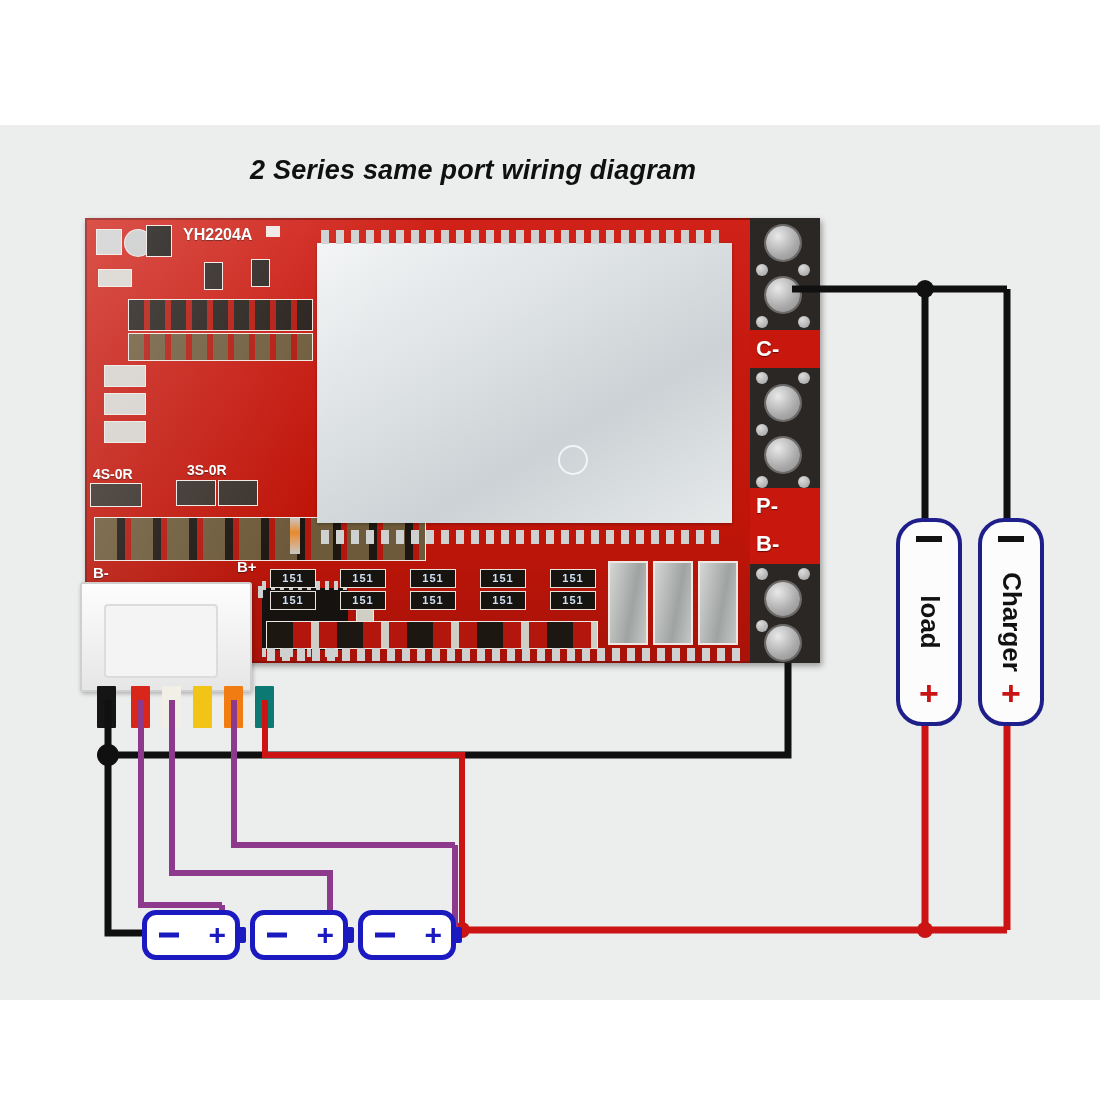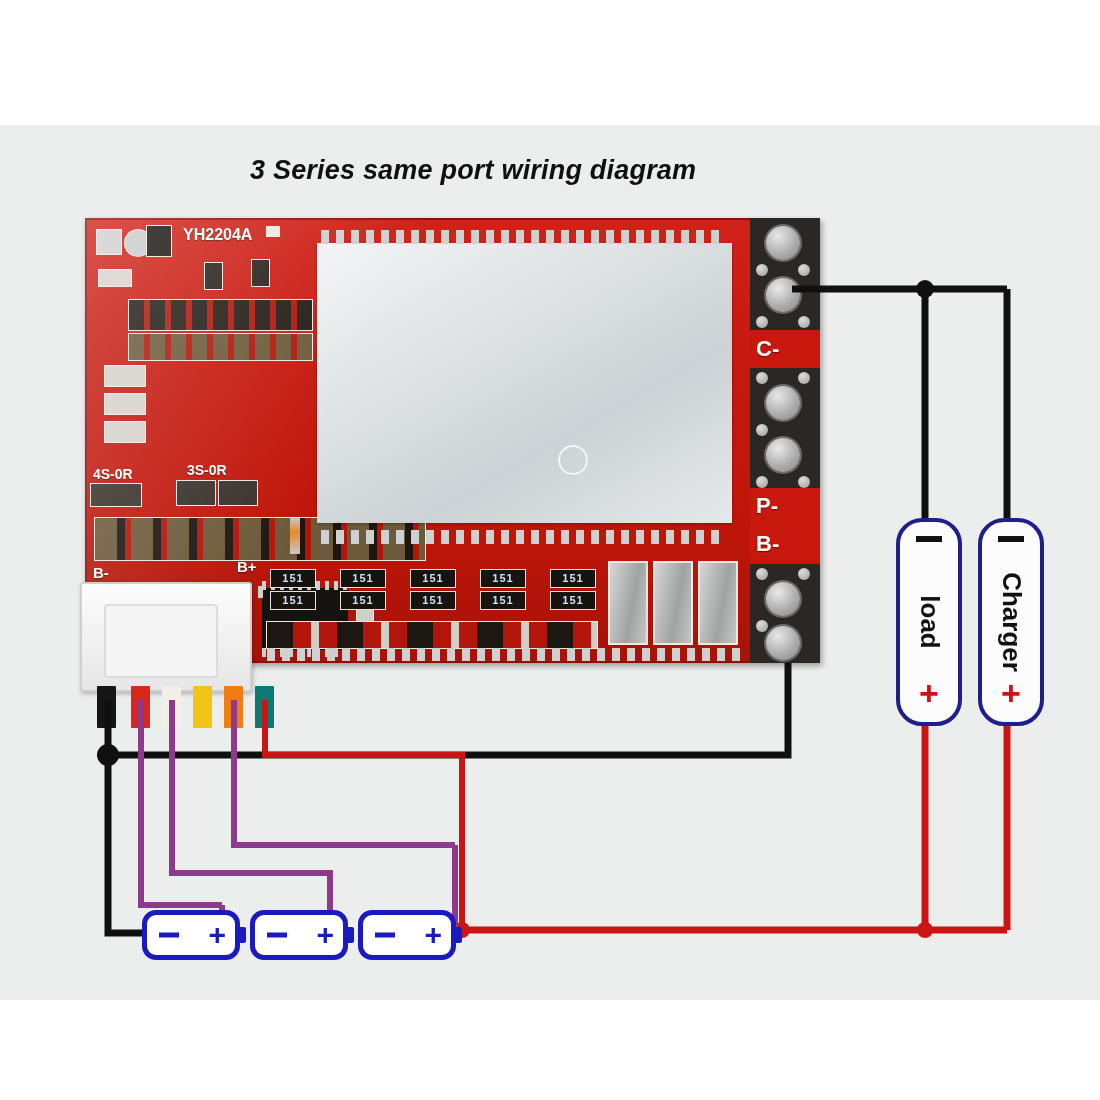--- a/index.html
+++ b/index.html
@@ -100,21 +100,21 @@
   .cell .nub{position:absolute;right:-11px;top:50%;transform:translateY(-50%);
      width:10px;height:16px;background:#1a1ac0;border-radius:2px;}
 </style>
 </head>
 <body>
 
 <div id="stage">
   <div class="bandmid"></div>
   <div class="bandbot"></div>
 
-  <div id="title">3 Series same port wiring diagram</div>
+  <div id="title">2 Series same port wiring diagram</div>
 
   <div id="pcb">
     <div class="pcb-body"></div>
 
     <div class="smd" style="left:12px;top:12px;width:24px;height:24px;background:#cfd0cf;"></div>
     <div class="smd" style="left:40px;top:12px;width:26px;height:26px;border-radius:50%;background:#c9cbca;"></div>
     <div class="smd" style="left:62px;top:8px;width:24px;height:30px;background:#1b1612;"></div>
     <div class="silk" style="left:98px;top:8px;font-size:16px;">YH2204A</div>
     <div class="smd" style="left:182px;top:9px;width:12px;height:9px;background:#efe9e4;"></div>
 

